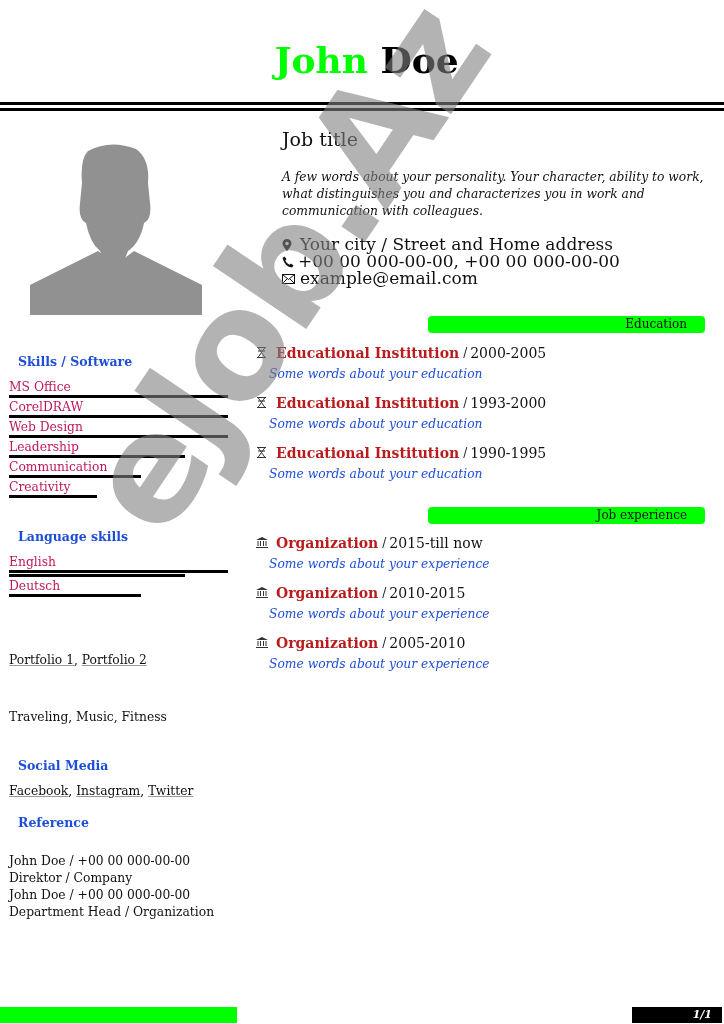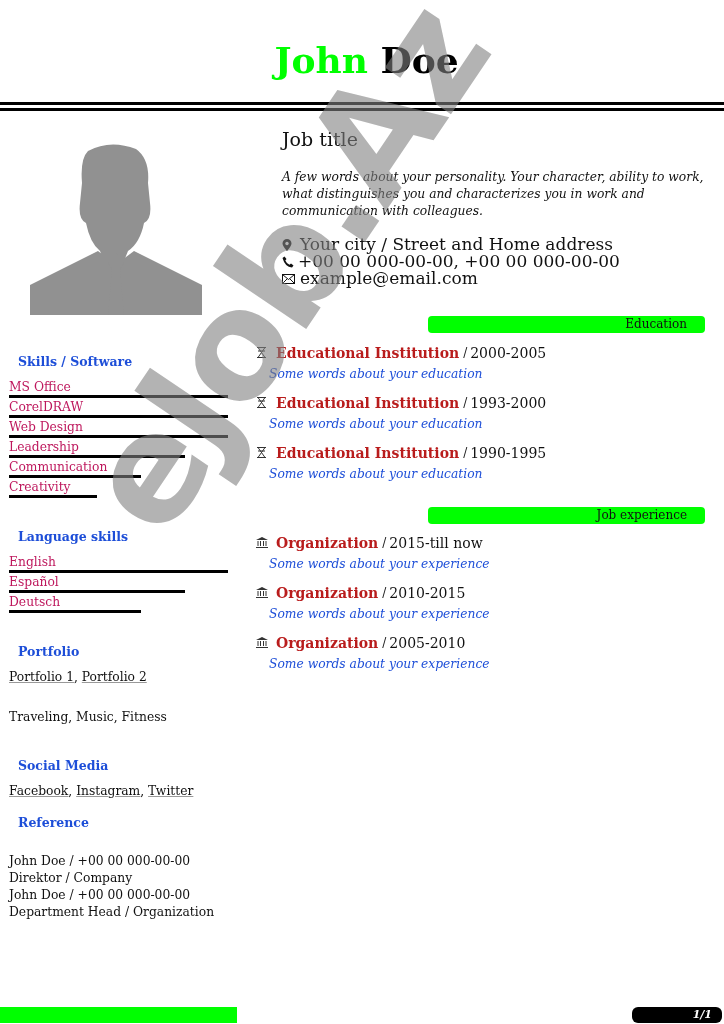--- a/index.html
+++ b/index.html
@@ -45,21 +45,21 @@
   .left { position: absolute; left: 9px; width: 230px; }
   .sec-title { font-size: 12.5px; font-weight: bold; margin-left: 9px; color: #1d4ed8; line-height: 17px; }
   .skill { font-size: 12.3px; line-height: 16px; color: #be185d; }
   .bar { height: 3px; background: #000; margin-bottom: 1px; }
   .plain { font-size: 12.3px; line-height: 17px; color: #111; }
   .link { color: #111; text-decoration: underline; text-decoration-color: #999; }
 
   .footer-green { position: absolute; left: 0; top: 1007px; width: 237px; height: 16px; background: #00ff00; }
   .footer-page { position: absolute; left: 632px; top: 1007px; width: 90px; height: 16px; background: #000;
                  color: #fff; font-style: italic; font-weight: bold; font-size: 11px; line-height: 16px;
-                 text-align: right; padding-right: 10px; border-radius: 6px; }
+                 text-align: right; padding-right: 10px; }
 
   .watermark { position: absolute; left: 120px; top: 440px; font-family: "DejaVu Sans", sans-serif;
                font-weight: bold; font-size: 148px; letter-spacing: -4px; color: rgba(128,128,128,0.6);
                transform: rotate(-56deg); transform-origin: left center; white-space: nowrap;
                pointer-events: none; line-height: 1; }
 </style>
 </head>
 <body>
 
 <div class="name">
@@ -219,29 +219,27 @@
     <div class="skill">Creativity</div>
     <div class="bar" style="width:88px"></div>
   </div>
 </div>
 
 <div class="left" style="top:528px">
   <div class="sec-title">Language skills</div>
   <div style="margin-top:9px">
     <div class="skill">English</div>
     <div class="bar" style="width:219px"></div>
-    <div class="skill">Español</div>
     <div class="bar" style="width:176px"></div>
     <div class="skill">Deutsch</div>
     <div class="bar" style="width:132px"></div>
   </div>
 </div>
 
 <div class="left" style="top:643px">
-  <div class="sec-title">Portfolio</div>
   <div class="plain" style="margin-top:9px">
     <span class="link">Portfolio 1</span><span>, </span><span class="link">Portfolio 2</span>
   </div>
 </div>
 
 <div class="left" style="top:700px">
   <div class="plain" style="margin-top:9px">Traveling, Music, Fitness</div>
 </div>
 
 <div class="left" style="top:757px">

